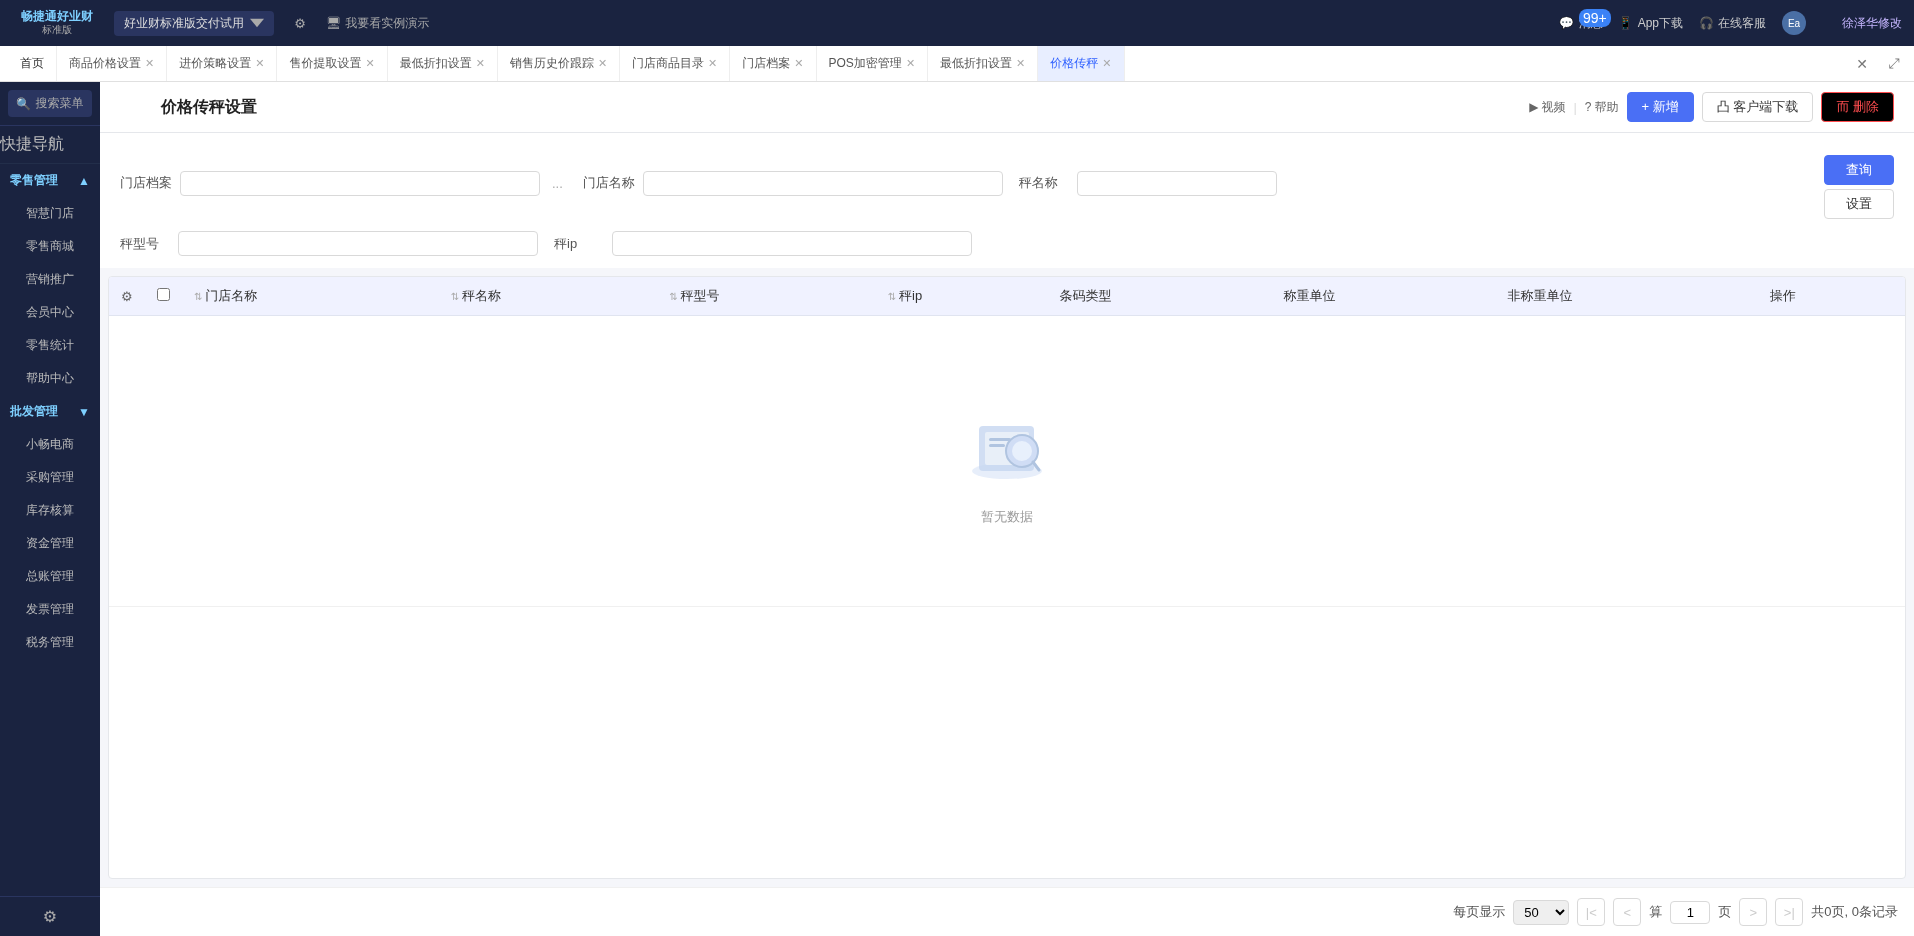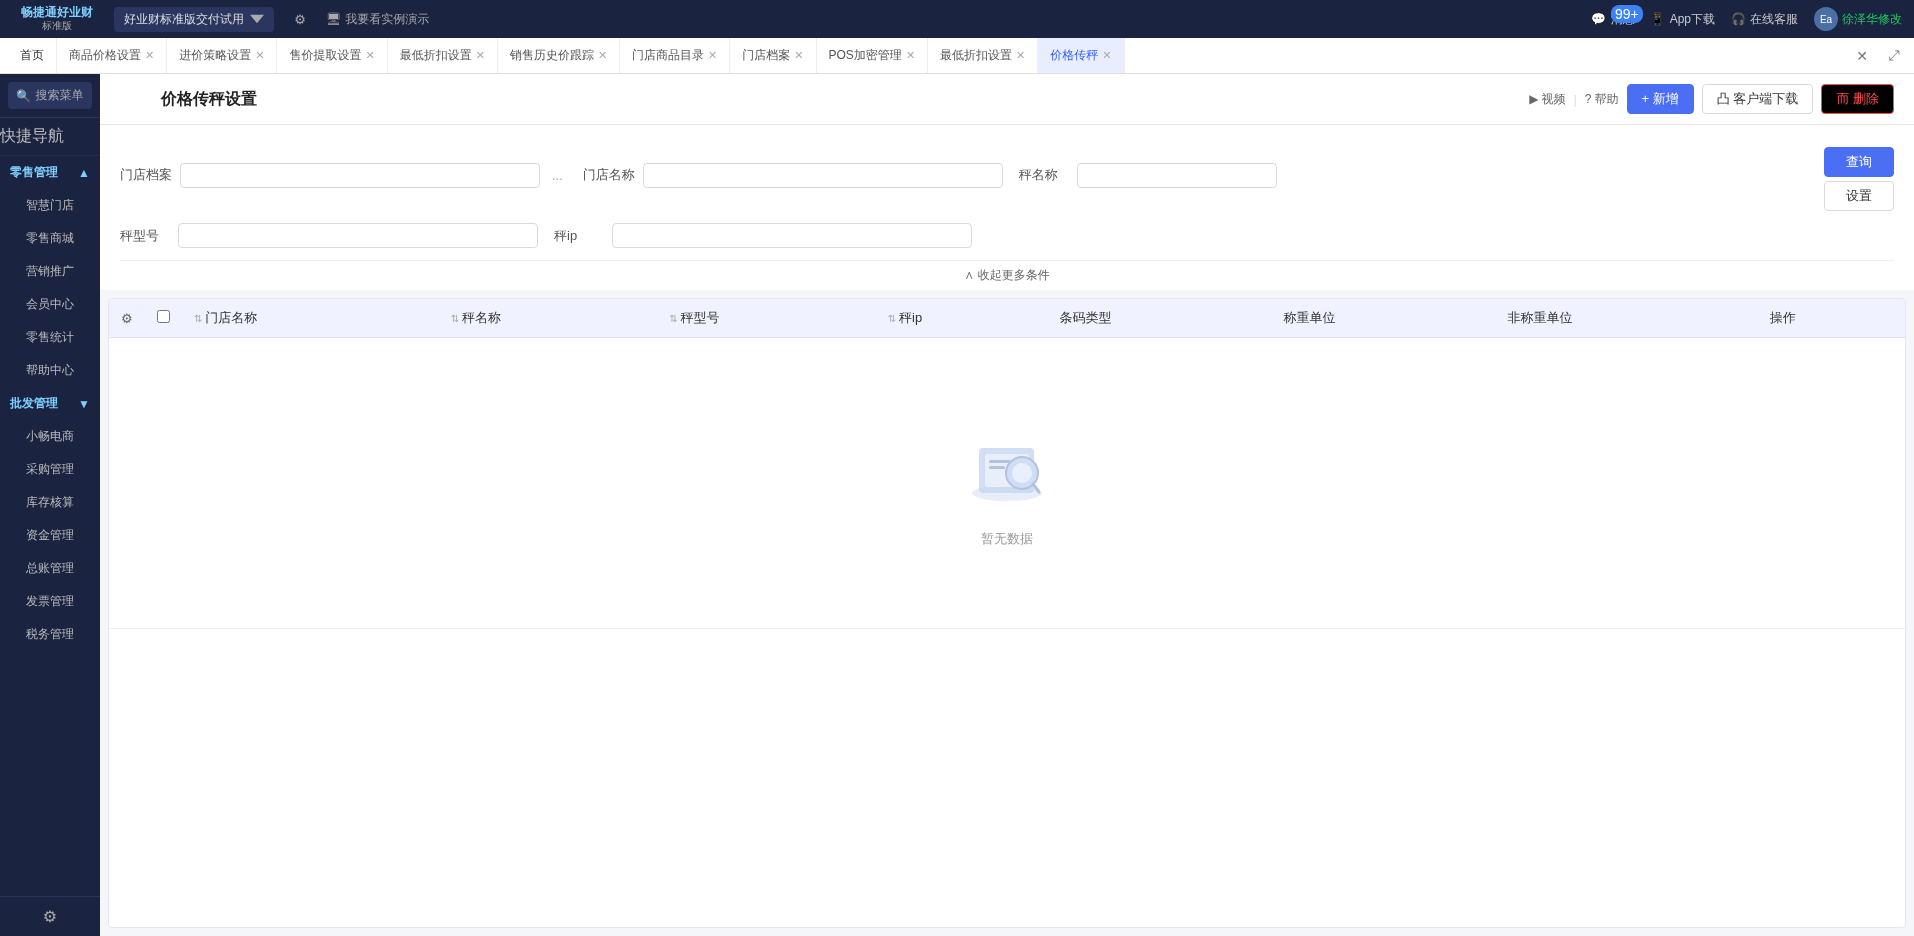--- a/index.html
+++ b/index.html
@@ -1,31 +1,31 @@
 <!DOCTYPE html>
 <html><head>
   <meta charset="utf-8">
   <style>
     * { box-sizing: border-box; margin: 0; padding: 0; }
     body { font-family: 'Microsoft YaHei', Arial, sans-serif; font-size: 13px; background: #f0f2f5; color: #333; display: flex; flex-direction: column; height: 936px; overflow: hidden; }
 
     
-    .top-bar { display: flex; align-items: center; background: #1a2340; color: #fff; height: 38px; padding: 0 12px; gap: 12px; flex-shrink: 0; justify-content: flex-end; }
+    .top-bar { display: flex; align-items: center; background: #1a2340; color: #fff; height: 46px; padding: 0 12px; gap: 12px; flex-shrink: 0; justify-content: flex-end; }
     .logo-area { display: flex; flex-direction: column; align-items: center; width: 90px; flex-shrink: 0; }
     .logo-title { font-size: 12px; font-weight: bold; color: #7ed0ff; line-height: 1.2; }
     .logo-sub { font-size: 10px; color: #aaa; }
     .version-selector { display: flex; align-items: center; background: #2a3560; border-radius: 4px; padding: 4px 10px; gap: 6px; cursor: pointer; font-size: 12px; color: #ddd; }
     .version-selector svg { width: 14px; height: 14px; fill: #aaa; }
     .settings-btn { width: 28px; height: 28px; display: flex; align-items: center; justify-content: center; cursor: pointer; color: #aaa; }
     .demo-btn { display: flex; align-items: center; gap: 4px; font-size: 12px; color: #aaa; cursor: pointer; }
     .top-right { margin-left: auto; display: flex; align-items: center; gap: 16px; }
     .top-icon-item { display: flex; align-items: center; gap: 4px; font-size: 12px; color: #ccc; cursor: pointer; position: relative; }
     .badge { background: #3b82f6; color: #fff; font-size: 14px; border-radius: 8px; padding: 1px 4px; position: absolute; top: -6px; right: -8px; }
     .user-avatar { width: 24px; height: 24px; background: #4a6fa5; border-radius: 50%; display: flex; align-items: center; justify-content: center; font-size: 10px; color: #fff; }
-    .user-name { font-size: 12px; color: #22c55e; }
+    .user-name { font-size: 12px; color: #c4b5fd; margin-left: 32px; }
 
     
     .tab-bar { display: flex; align-items: center; background: #fff; border-bottom: 1px solid #e0e0e0; height: 36px; padding: 0 8px; flex-shrink: 0; overflow-x: auto; white-space: nowrap; }
     .tab-bar::-webkit-scrollbar { display: none; }
     .tab-item { display: inline-flex; align-items: center; padding: 0 12px; height: 52px; font-size: 12px; color: #555; cursor: pointer; border-right: 1px solid #eee; gap: 4px; flex-shrink: 0; }
     .tab-item.active { background: #e8eeff; color: #2d5fff; font-weight: 500; }
     .tab-item:first-child { color: #333; font-weight: 500; }
     .tab-close { color: #aaa; font-size: 11px; line-height: 1; }
     .tab-bar-actions { margin-left: auto; display: flex; align-items: center; gap: 8px; flex-shrink: 0; }
     .tab-bar-btn { width: 24px; height: 24px; display: flex; align-items: center; justify-content: center; cursor: pointer; color: #777; font-size: 14px; }
@@ -303,23 +303,20 @@
       </div>
       <div class="filter-row">
         <div class="filter-item">
           <span class="filter-label">秤型号</span>
           <input class="filter-input filter-input-wide" type="text" style="">
         </div>
         <div class="filter-item">
           <span class="filter-label">秤ip</span>
           <input class="filter-input filter-input-wide" type="text" style="">
         </div>
-      </div>
-      <div class="collapse-btn">
-        <span>∧ 收起更多条件</span>
       </div>
     </div>
 
     <div class="table-container">
       <table class="data-table">
         <thead>
           <tr>
             <th class="table-checkbox">
               <span class="table-settings-btn">⚙</span>
             </th>
@@ -371,15 +368,32 @@
                   <rect x="32" y="48" width="16" height="3" rx="1.5" fill="#b0c4e0"></rect>
                 </svg>
                 <span class="empty-text">暂无数据</span>
               </div>
             </td>
           </tr>
         </tbody>
       </table>
     </div>
 
+    <div class="pagination">
+      <span class="page-size-label">每页显示</span>
+      <select class="page-size-select">
+        <option>10</option>
+        <option>20</option>
+        <option value="50" selected="">50</option>
+        <option>100</option>
+      </select>
+      <div class="page-btn disabled">|&lt;</div>
+      <div class="page-btn disabled">&lt;</div>
+      <span class="page-info">算</span>
+      <input class="page-input" type="text" value="1" style="">
+      <span class="page-info">页</span>
+      <div class="page-btn disabled">&gt;</div>
+      <div class="page-btn disabled">&gt;|</div>
+      <span class="page-info">共0页, 0条记录</span>
+    </div>
 
   </div>
 </div>
 
 </body></html>

